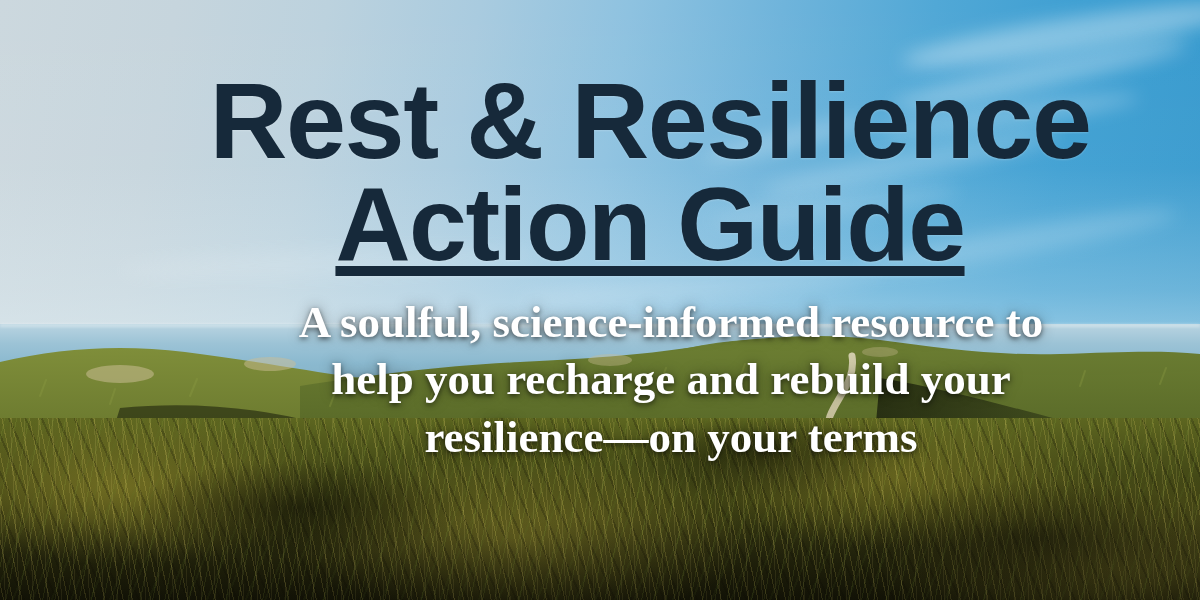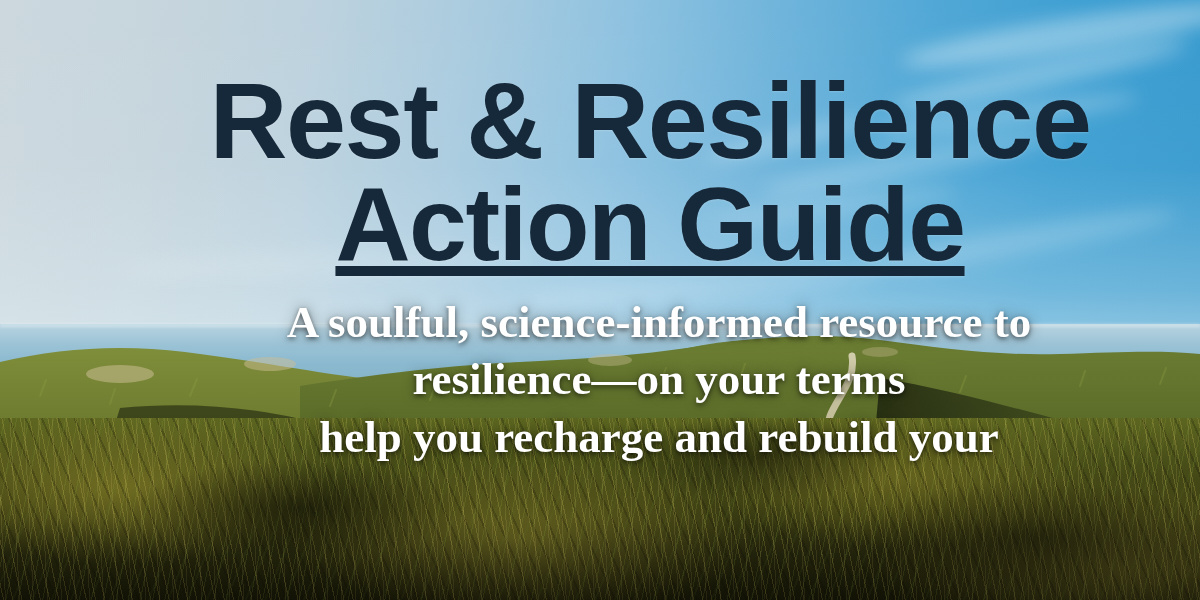--- a/index.html
+++ b/index.html
@@ -160,21 +160,21 @@
     font-size: 108px;
     line-height: 0.98;
     letter-spacing: -1.5px;
     color: #16293a;
     text-shadow: 0 1px 2px rgba(255,255,255,0.18);
   }
   .title-line { display: block; }
   .title-line.line2 { font-size: 104px; text-decoration: underline; }
 
   .subtitle {
-    margin: 16px;
+    margin: 4px;
     margin-top: 18px;
     width: 1050px;
     text-align: center;
     font-family: "Liberation Serif", serif;
     font-weight: 700;
     font-size: 45px;
     line-height: 1.28;
     color: #ffffff;
     text-shadow:
       0 2px 5px rgba(0,0,0,0.55),
@@ -271,18 +271,18 @@
     </div>
   </div>
 
   <div class="content">
     <h1 class="title">
       <span class="title-line line1">Rest &amp; Resilience</span>
       <span class="title-line line2">Action Guide</span>
     </h1>
     <p class="subtitle">
       <span class="sub-line">A soulful, science-informed resource to</span>
+      <span class="sub-line">help you recharge and rebuild your</span>
       <span class="sub-line">resilience—on your terms</span>
-      <span class="sub-line">help you recharge and rebuild your</span>
     </p>
   </div>
 
 </div>
 
 </body></html>

